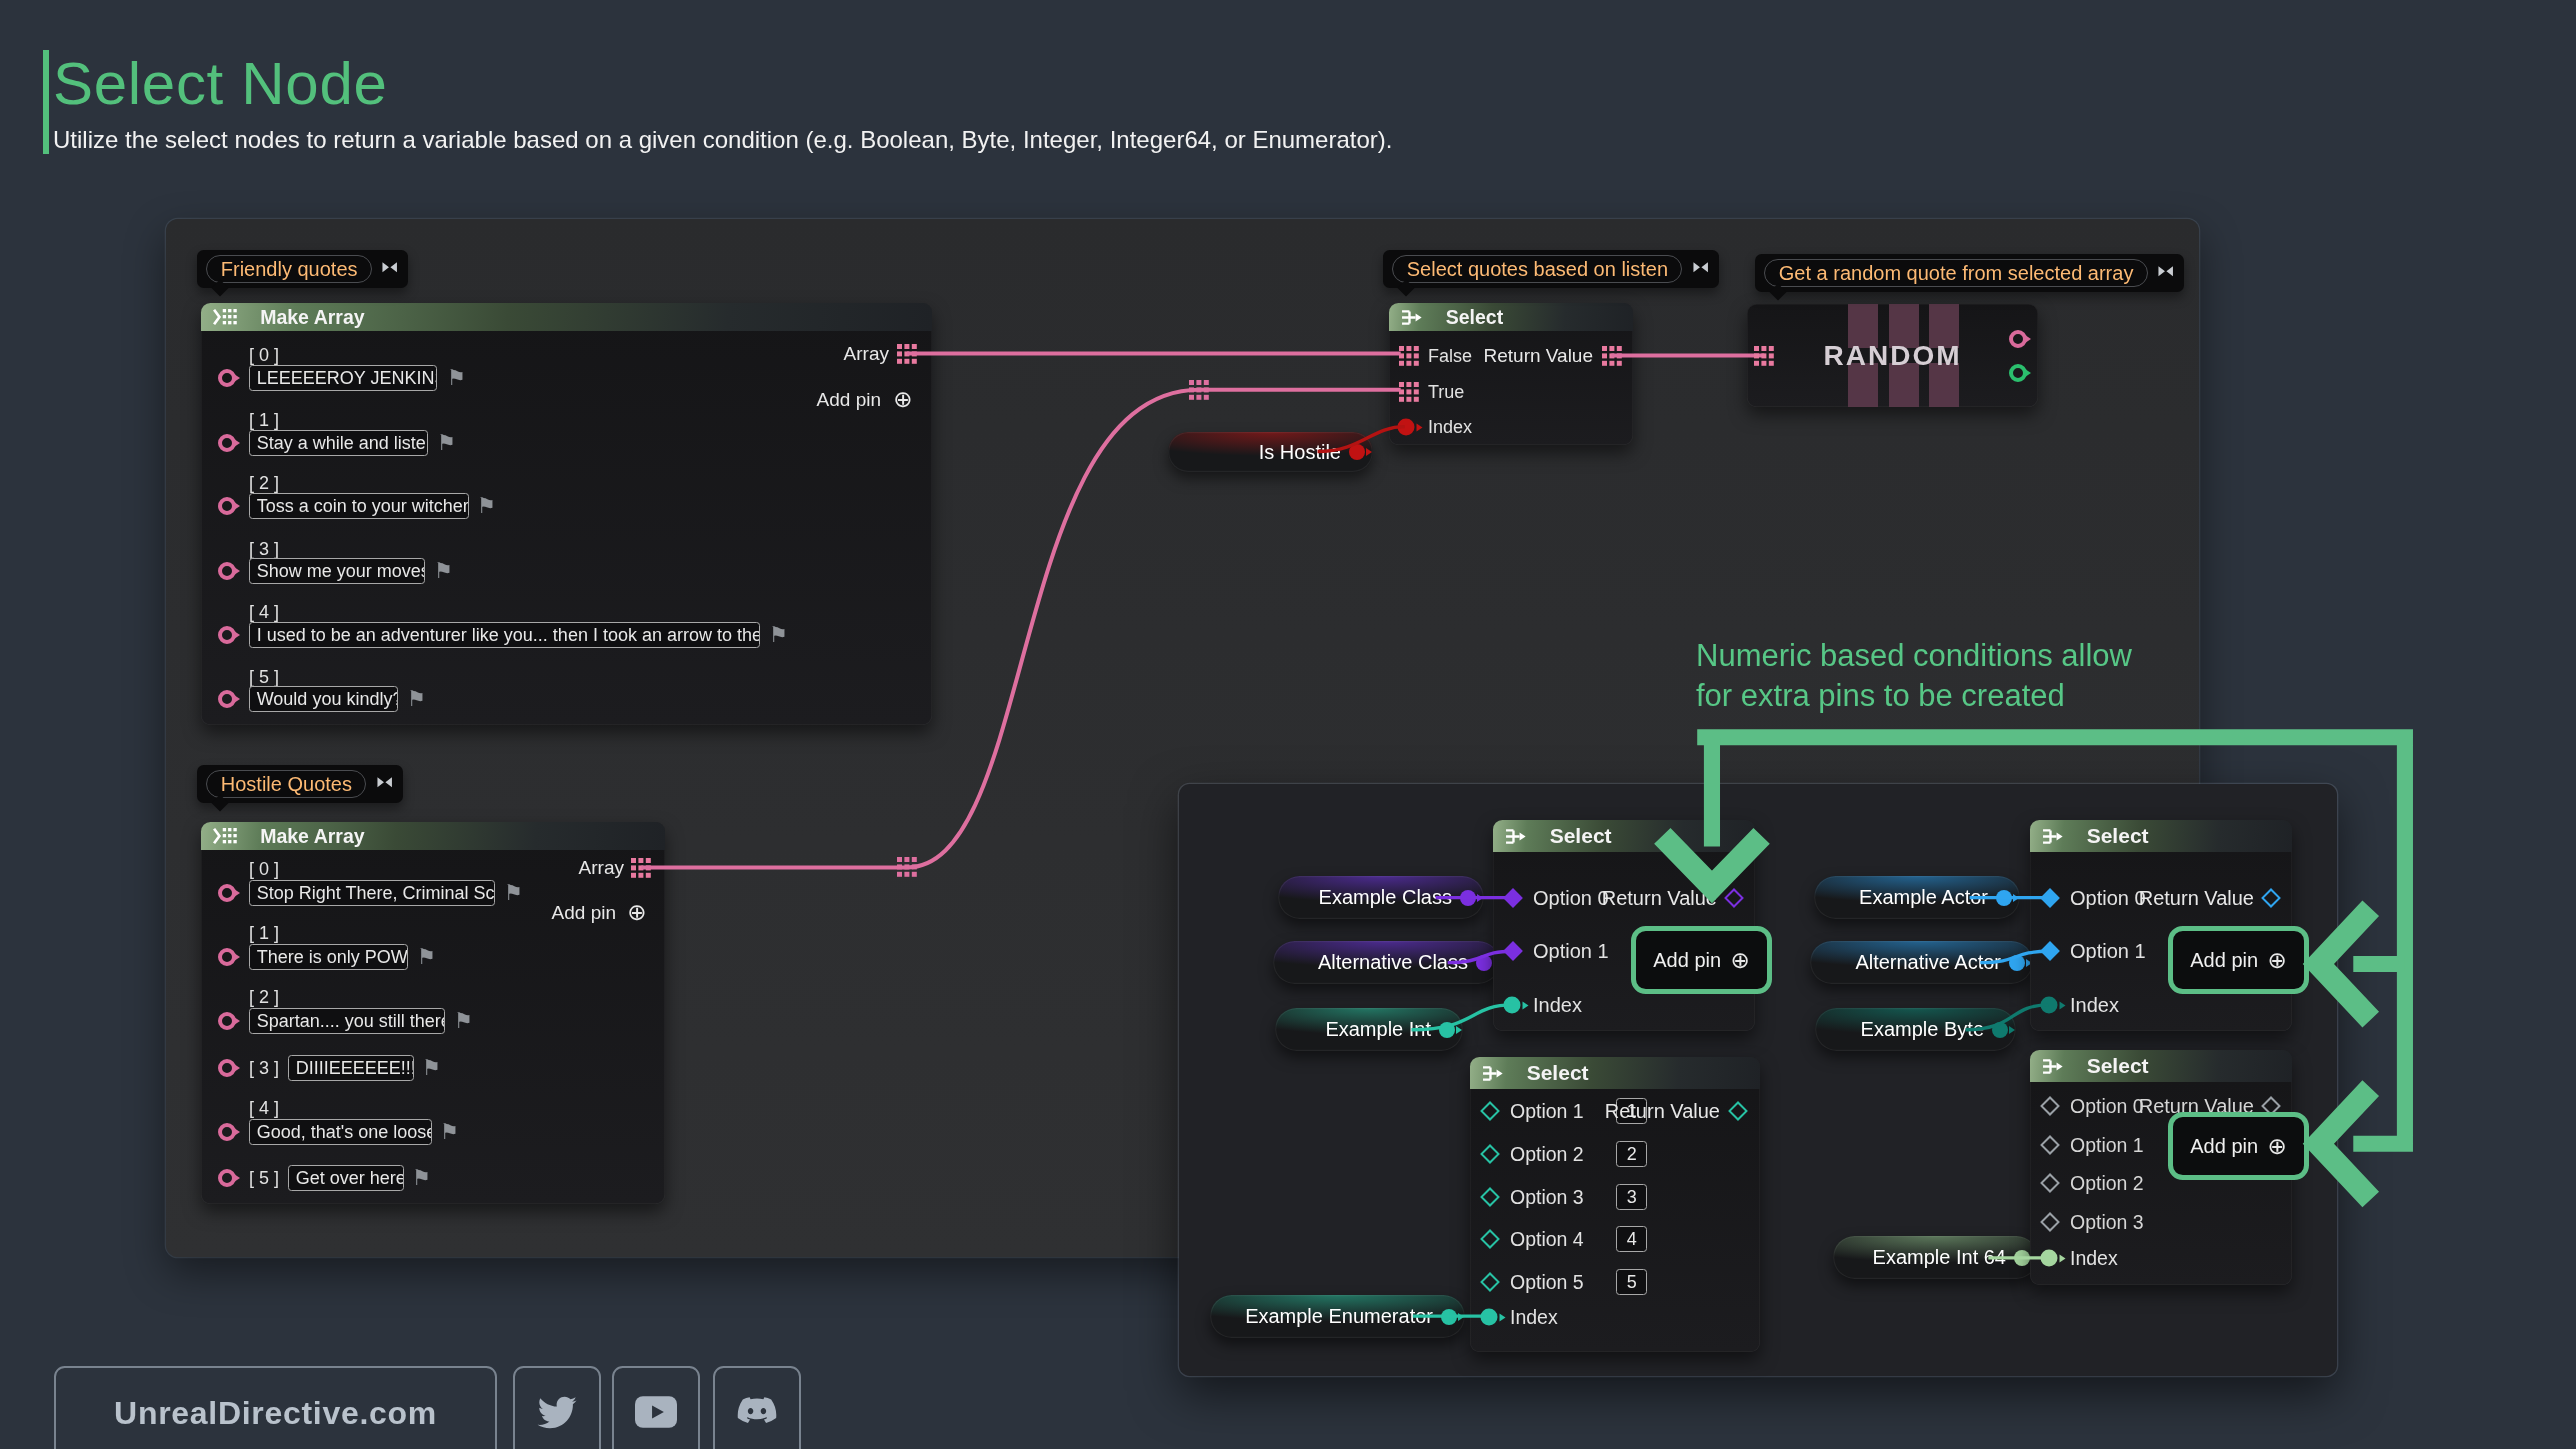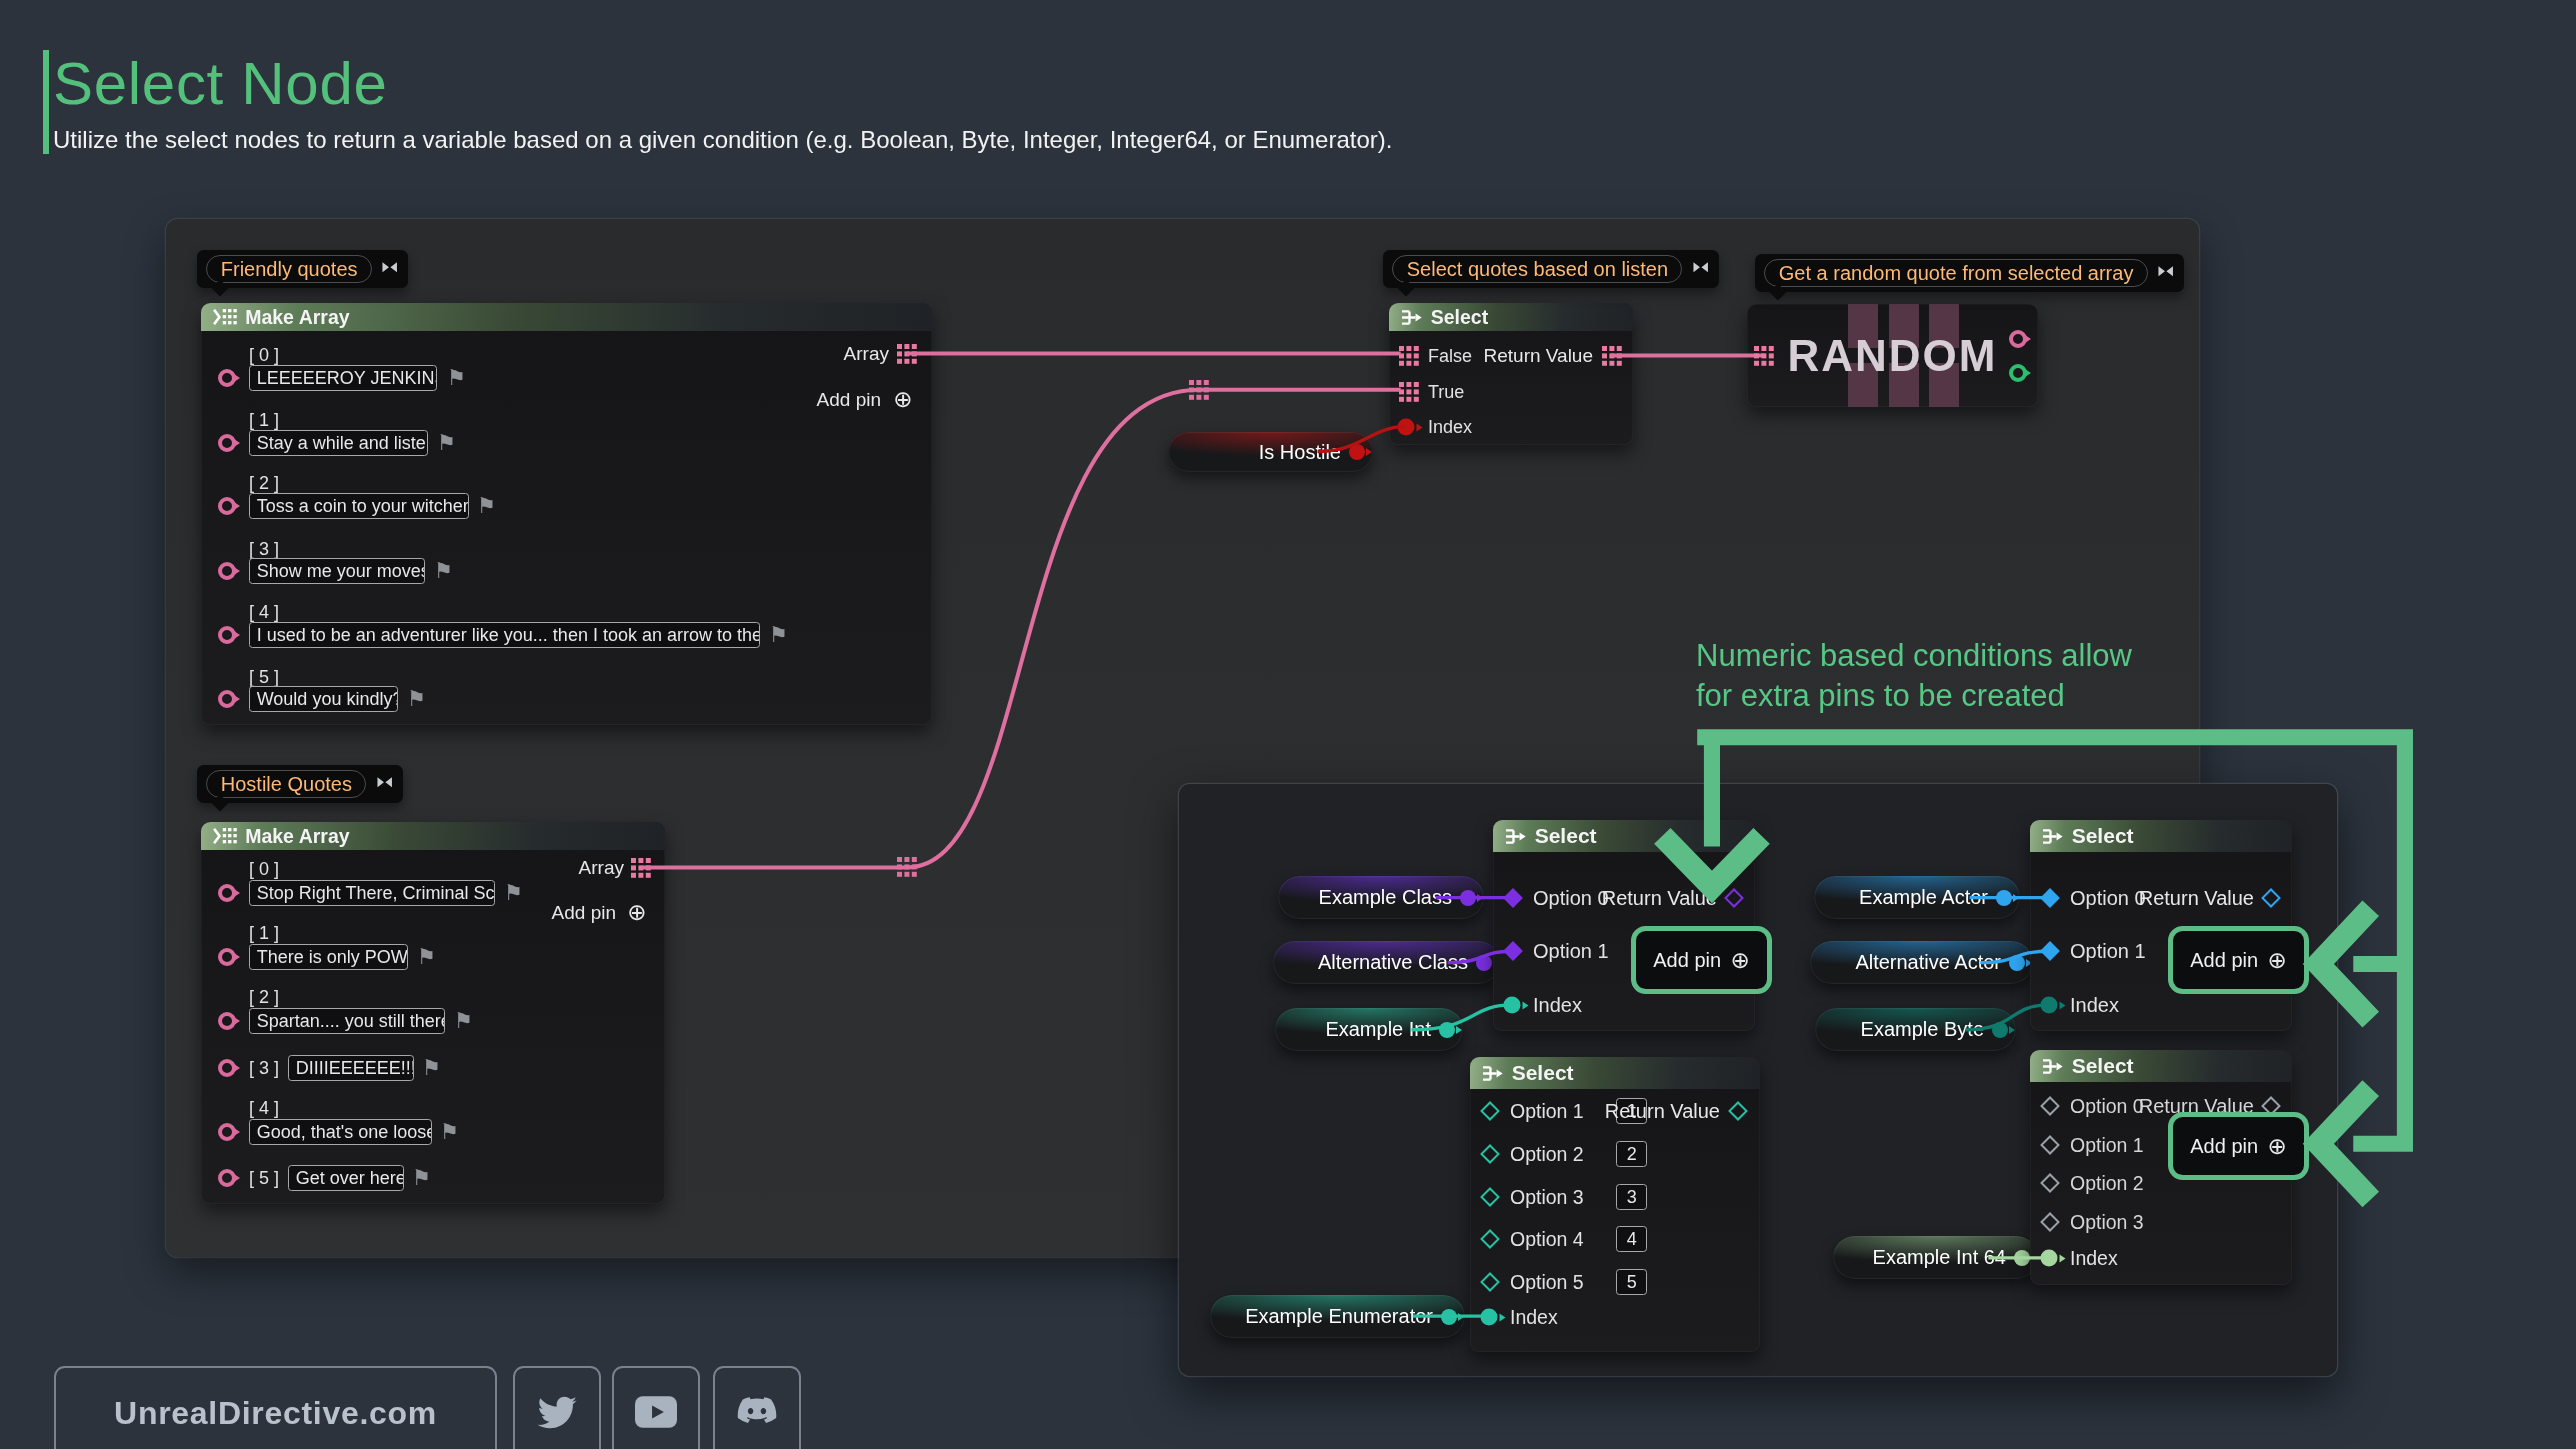--- a/index.html
+++ b/index.html
@@ -22,21 +22,21 @@
   .comment{position:absolute;background:#0b0b0c;border-radius:6.7px;display:flex;align-items:center;gap:9.4px;
     padding:5.4px 9.4px;color:#fdba74;font-size:20px;z-index:21;box-shadow:0 5.4px 10.7px rgba(0,0,0,.4)}
   .comment::after{content:"";position:absolute;left:17.4px;bottom:-5.4px;width:12px;height:12px;background:#0b0b0c;transform:rotate(45deg)}
   .comment .pill-outline{border:1.3px solid #4a4c50;border-radius:16px;padding:1.3px 13.4px;white-space:nowrap}
   .comment svg{flex:none}
 
   
   .node{position:absolute;border-radius:9.4px;z-index:20;
     background:linear-gradient(180deg,#151517,#1c1c1f);
     box-shadow:0 8px 17.4px rgba(0,0,0,.5),inset 0 0 0 0.7px rgba(255,255,255,.05)}
-  .node-header{position:absolute;left:0;top:0;right:0;display:flex;align-items:center;gap:8px;padding-left:10.7px;
+  .node-header{position:absolute;left:0;top:0;right:0;display:flex;align-items:center;gap:23px;padding-left:10.7px;
     color:#f4f4f4;font-weight:bold;border-radius:9.4px 9.4px 0 0;
     background:linear-gradient(95deg,#93af88 0%,#5e7c58 13%,#3a4a36 42%,#262b2d 72%,#1f2226 100%)}
   .nh40{height:28px;font-size:19.5px}
   .nh46{height:32px;font-size:21px}
 
   .row-label{position:absolute;color:#e2e2e2;font-size:18px;white-space:nowrap;transform:translateY(-50%)}
   .right-label{position:absolute;color:#e8e8e8;font-size:19px;white-space:nowrap;transform:translate(-100%,-50%)}
   .valbox{position:absolute;background:#0f0f11;border:1.3px solid #a8a8a8;border-radius:3.4px;color:#e8e8e8;
     font-size:18px;line-height:24px;padding:0 6.7px;white-space:nowrap;overflow:hidden;transform:translateY(-50%)}
   .flag{position:absolute;color:#8f9398;font-family:"DejaVu Sans",sans-serif;font-size:21.5px;transform:translateY(-54%)}
@@ -68,21 +68,21 @@
   .addpin-highlight{position:absolute;background:#0c0d0e;border:5.4px solid #5cbe86;border-radius:14.8px;
     display:flex;align-items:center;justify-content:center;gap:9.4px;color:#f0f0f0;font-size:20px;z-index:30}
   .addpin-highlight .plus{position:static;transform:none}
 
   
   #annotation-text{position:absolute;left:1696px;top:636px;color:#57c786;font-size:31px;line-height:40px;z-index:40}
 
   
   .rnd-bar{position:absolute;width:29.5px;background:#5c3a4b;opacity:.9}
   #random-label{position:absolute;left:50%;top:50%;transform:translate(-50%,-50%);color:#d6ced4;
-    font-size:44px;font-weight:bold;letter-spacing:2px;z-index:2}
+    font-size:28px;font-weight:bold;letter-spacing:2px;z-index:2}
 
   
   .footer-box{position:absolute;top:1366px;height:107px;border:2px solid #79838f;border-radius:10.7px;z-index:5;
     display:flex;align-items:flex-start;justify-content:center}
   #site-label{color:#b9c2cc;font-size:32px;font-weight:bold;margin-top:27px;letter-spacing:0.7px}
   .footer-box svg{margin-top:28px}
 
   svg.layer{position:absolute;left:0;top:0;z-index:22;pointer-events:none}
   svg#annotations{z-index:42}
 </style>

